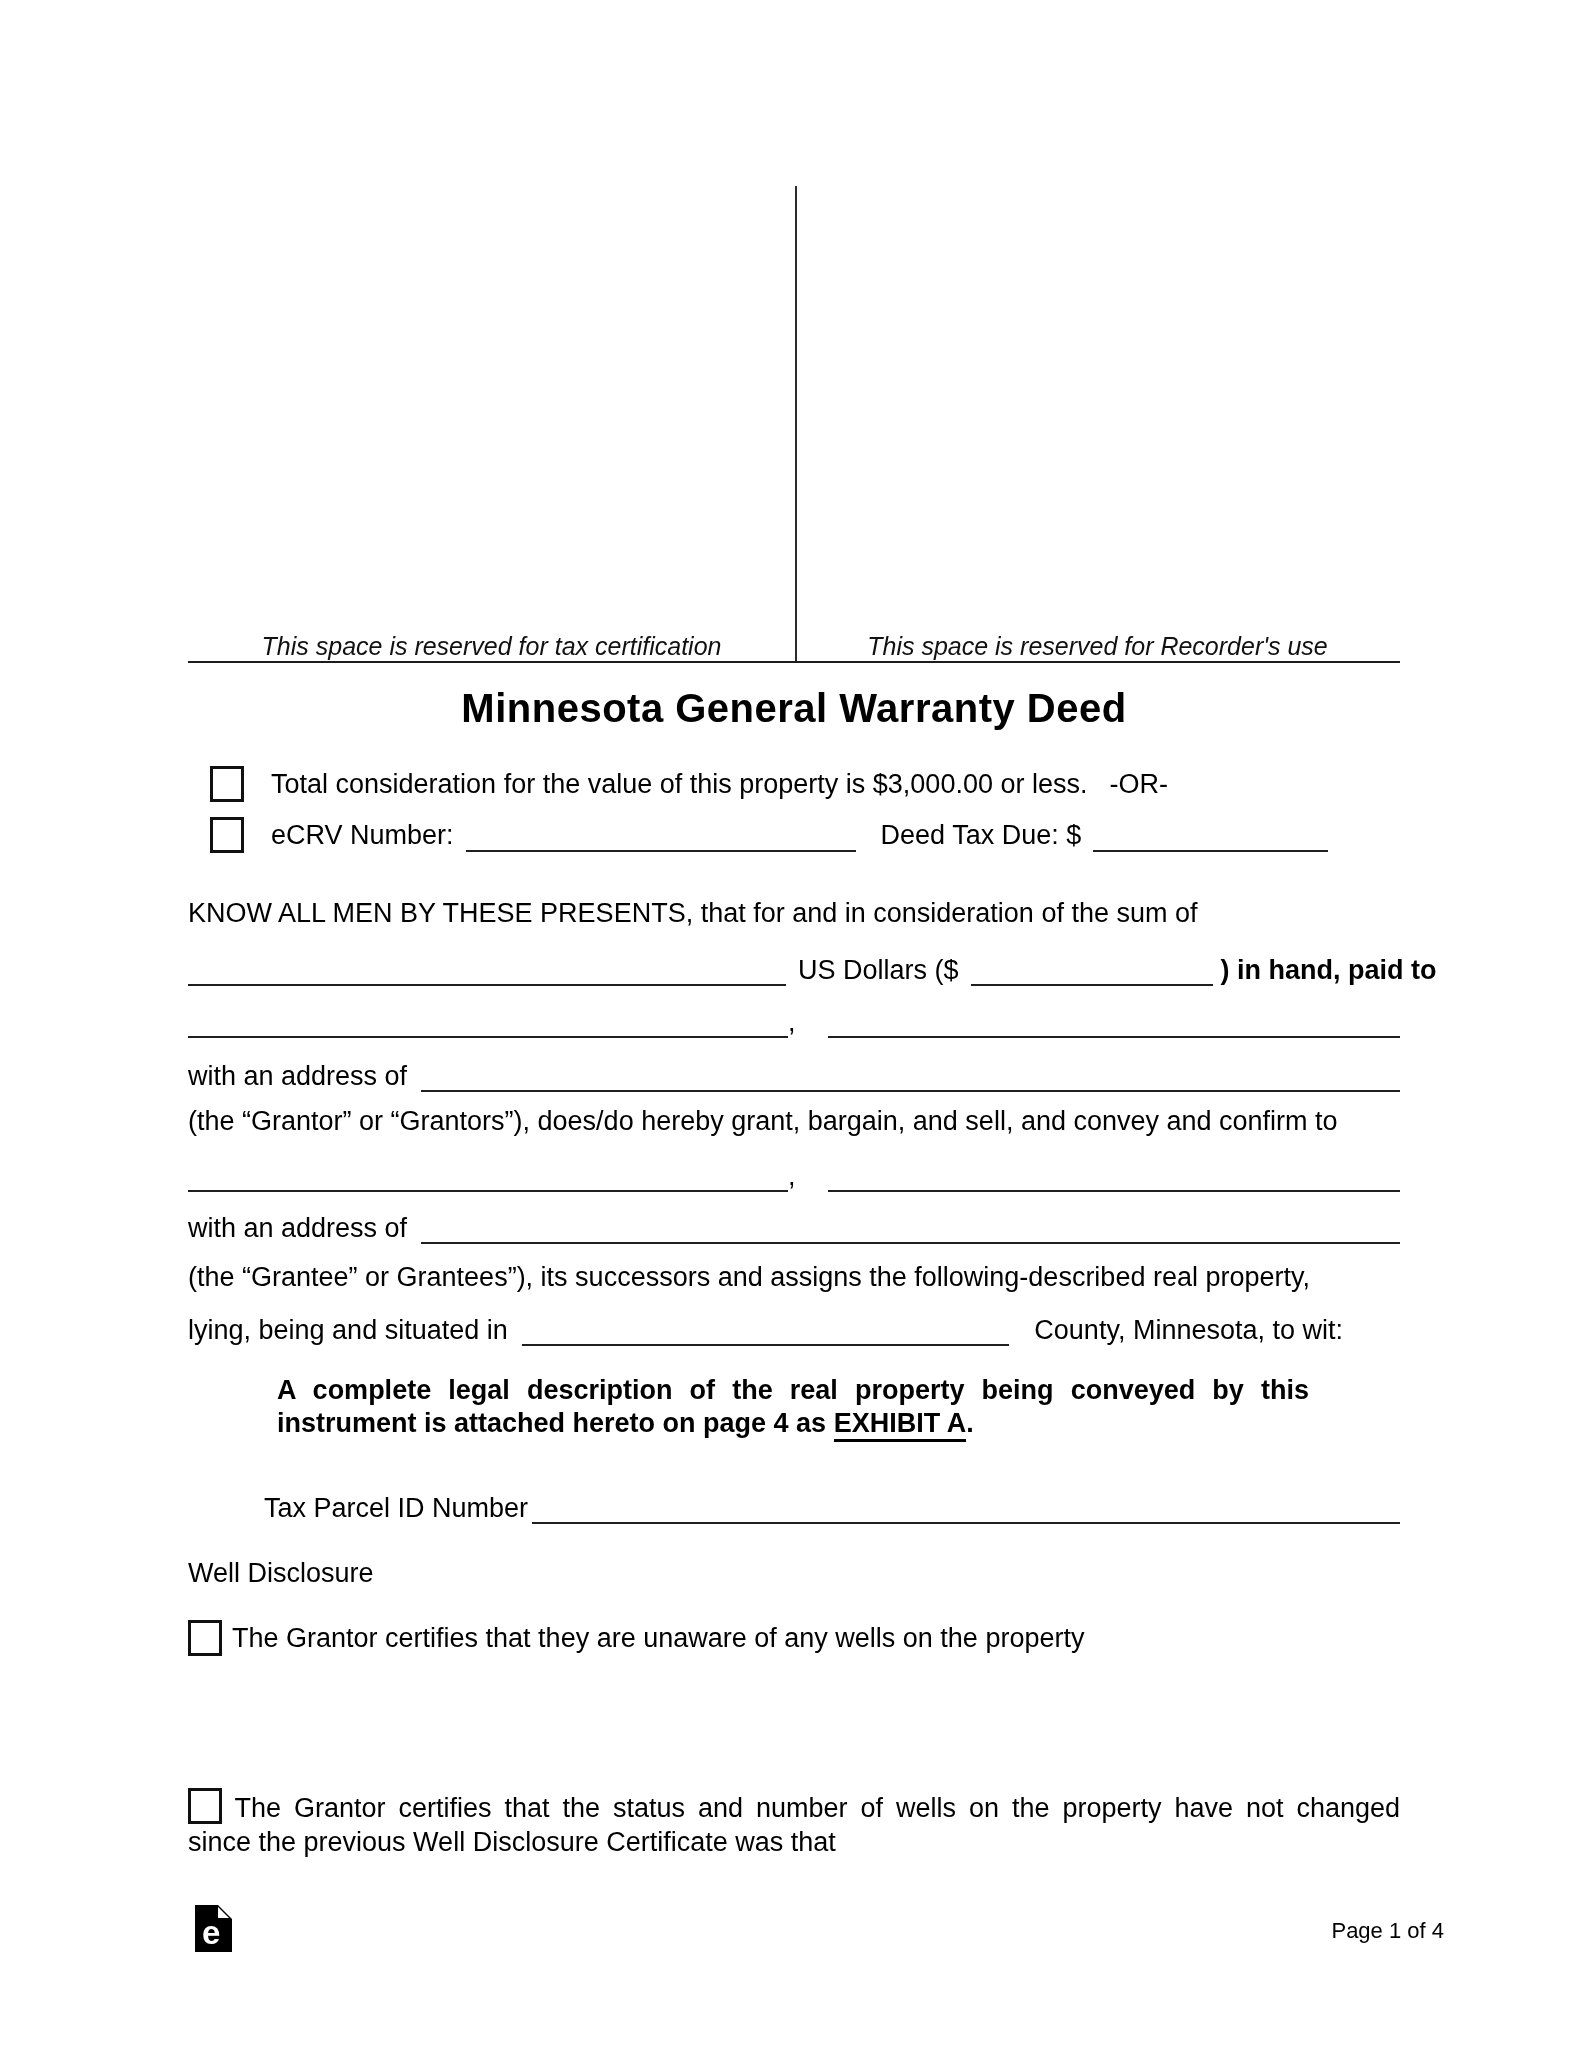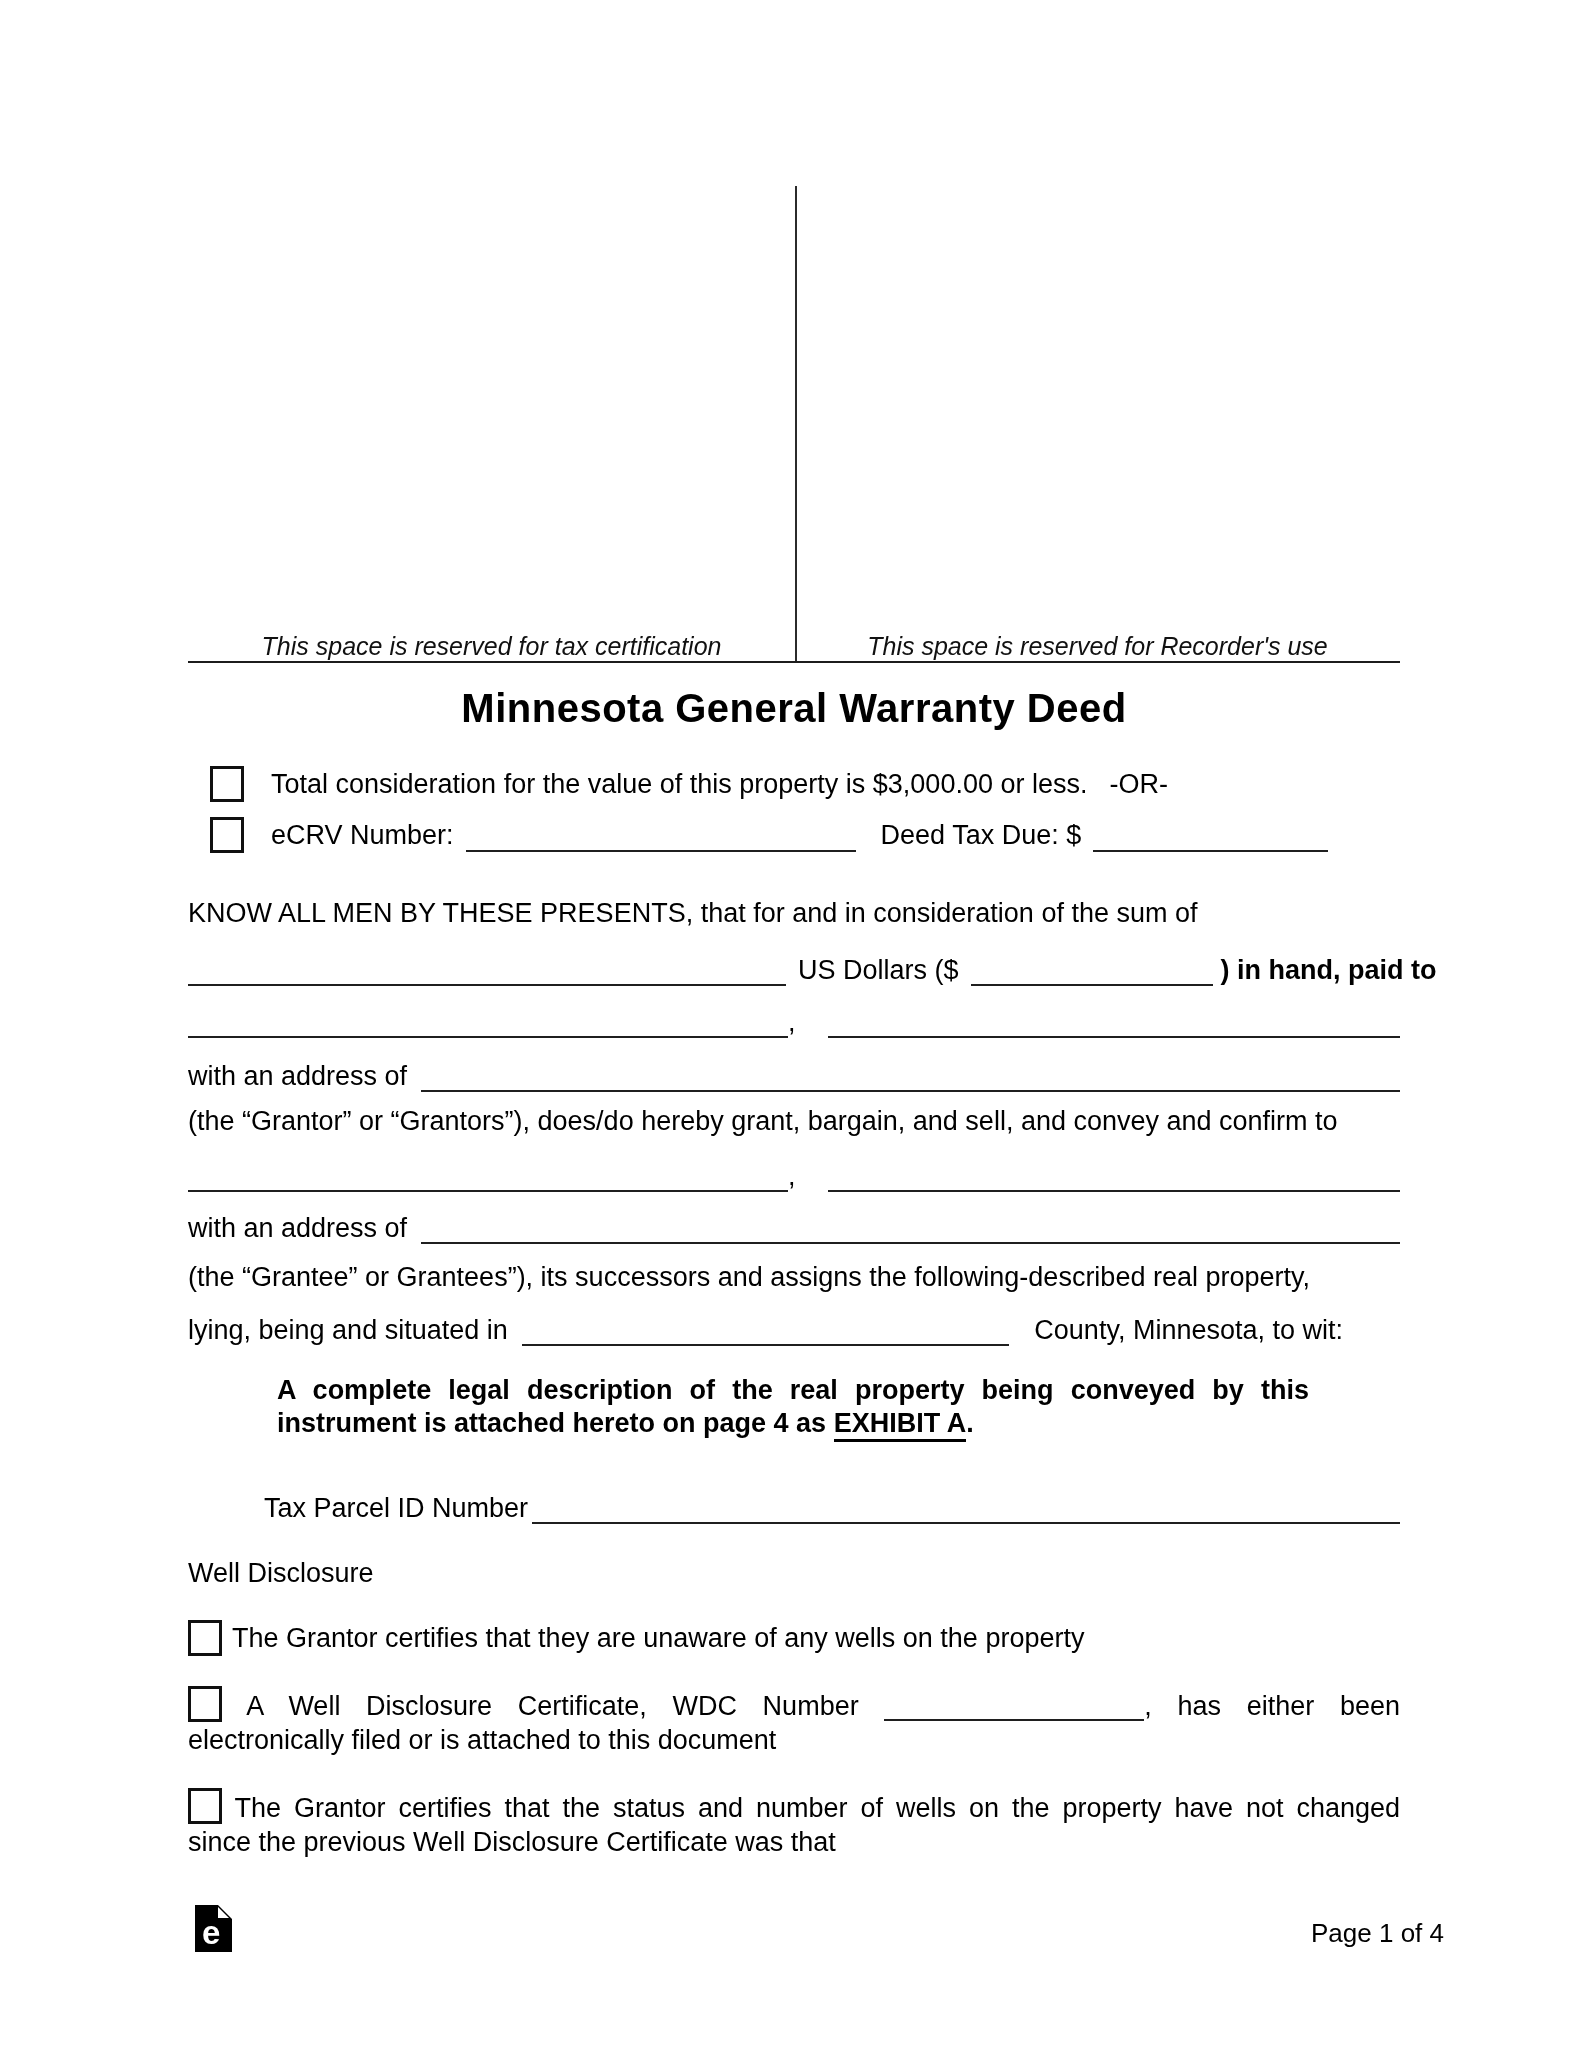--- a/index.html
+++ b/index.html
@@ -23,21 +23,21 @@
   }
   .cb-inline { display:inline-block; width:28px; height:30px; border:3px solid #101010; background:#fff; vertical-align:-7px; }
   .iblank { display:inline-block; width:260px; height:26px; border-bottom:2px solid #1f1f1f; vertical-align:-6px; }
   .para { position:absolute; line-height:34px; text-align:justify; }
   .jline { text-align:justify; text-align-last:justify; }
   .plain { text-align:right; text-align-last:left; }
   .bold { font-weight:normal; }
   .boldpara { position:absolute; font-weight:bold; line-height:33px; }
   .exhibit { border-bottom:3px solid #000; padding-bottom:1px; }
   .single { position:absolute; white-space:nowrap; }
-  .footer-label { position:absolute; text-align:right; font-size:26px; }
+  .footer-label { position:absolute; text-align:right; font-size:22px; }
   .logo { position:absolute; }
 </style>
 </head>
 <body>
 
 <div class="page">
 
   <div class="vline" style="left:795px; top:186px; height:476px;"></div>
   <div class="caption" style="left:188px; top:632px; width:607px;">This space is reserved for tax certification</div>
   <div class="caption" style="left:795px; top:632px; width:605px;">This space is reserved for Recorder's use</div>
@@ -112,24 +112,20 @@
     <span class="blank grow" style="margin-left:4px;"></span>
   </div>
 
   <div class="single bold" style="left:188px; top:1558px;">Well Disclosure</div>
 
   <div class="rowc" style="left:188px; top:1620px;">
     <span class="cb"></span>
     <span class="txt" style="margin-left:10px;">The Grantor certifies that they are unaware of any wells on the property</span>
   </div>
 
-  <div class="para" style="left:188px; top:1686px; width:1212px;">
-    <div class="jline"><span class="cb-inline"></span> <span>A Well Disclosure Certificate, WDC Number</span> <span class="iblank"></span><span>, has either been</span></div>
-    <div class="plain">electronically filed or is attached to this document</div>
-  </div>
 
   <div class="para" style="left:188px; top:1788px; width:1212px;">
     <div class="jline"><span class="cb-inline"></span> <span>The Grantor certifies that the status and number of wells on the property have not changed</span></div>
     <div class="plain">since the previous Well Disclosure Certificate was that</div>
   </div>
 
   <div class="logo" style="left:195px; top:1905px;">
     <svg width="37" height="47" viewBox="0 0 37 47">
       <path d="M0 0 H23 L37 14 V47 H0 Z" fill="#000"></path>
       <path d="M23 2 L23 13 L34 13 Z" fill="#fff"></path>

